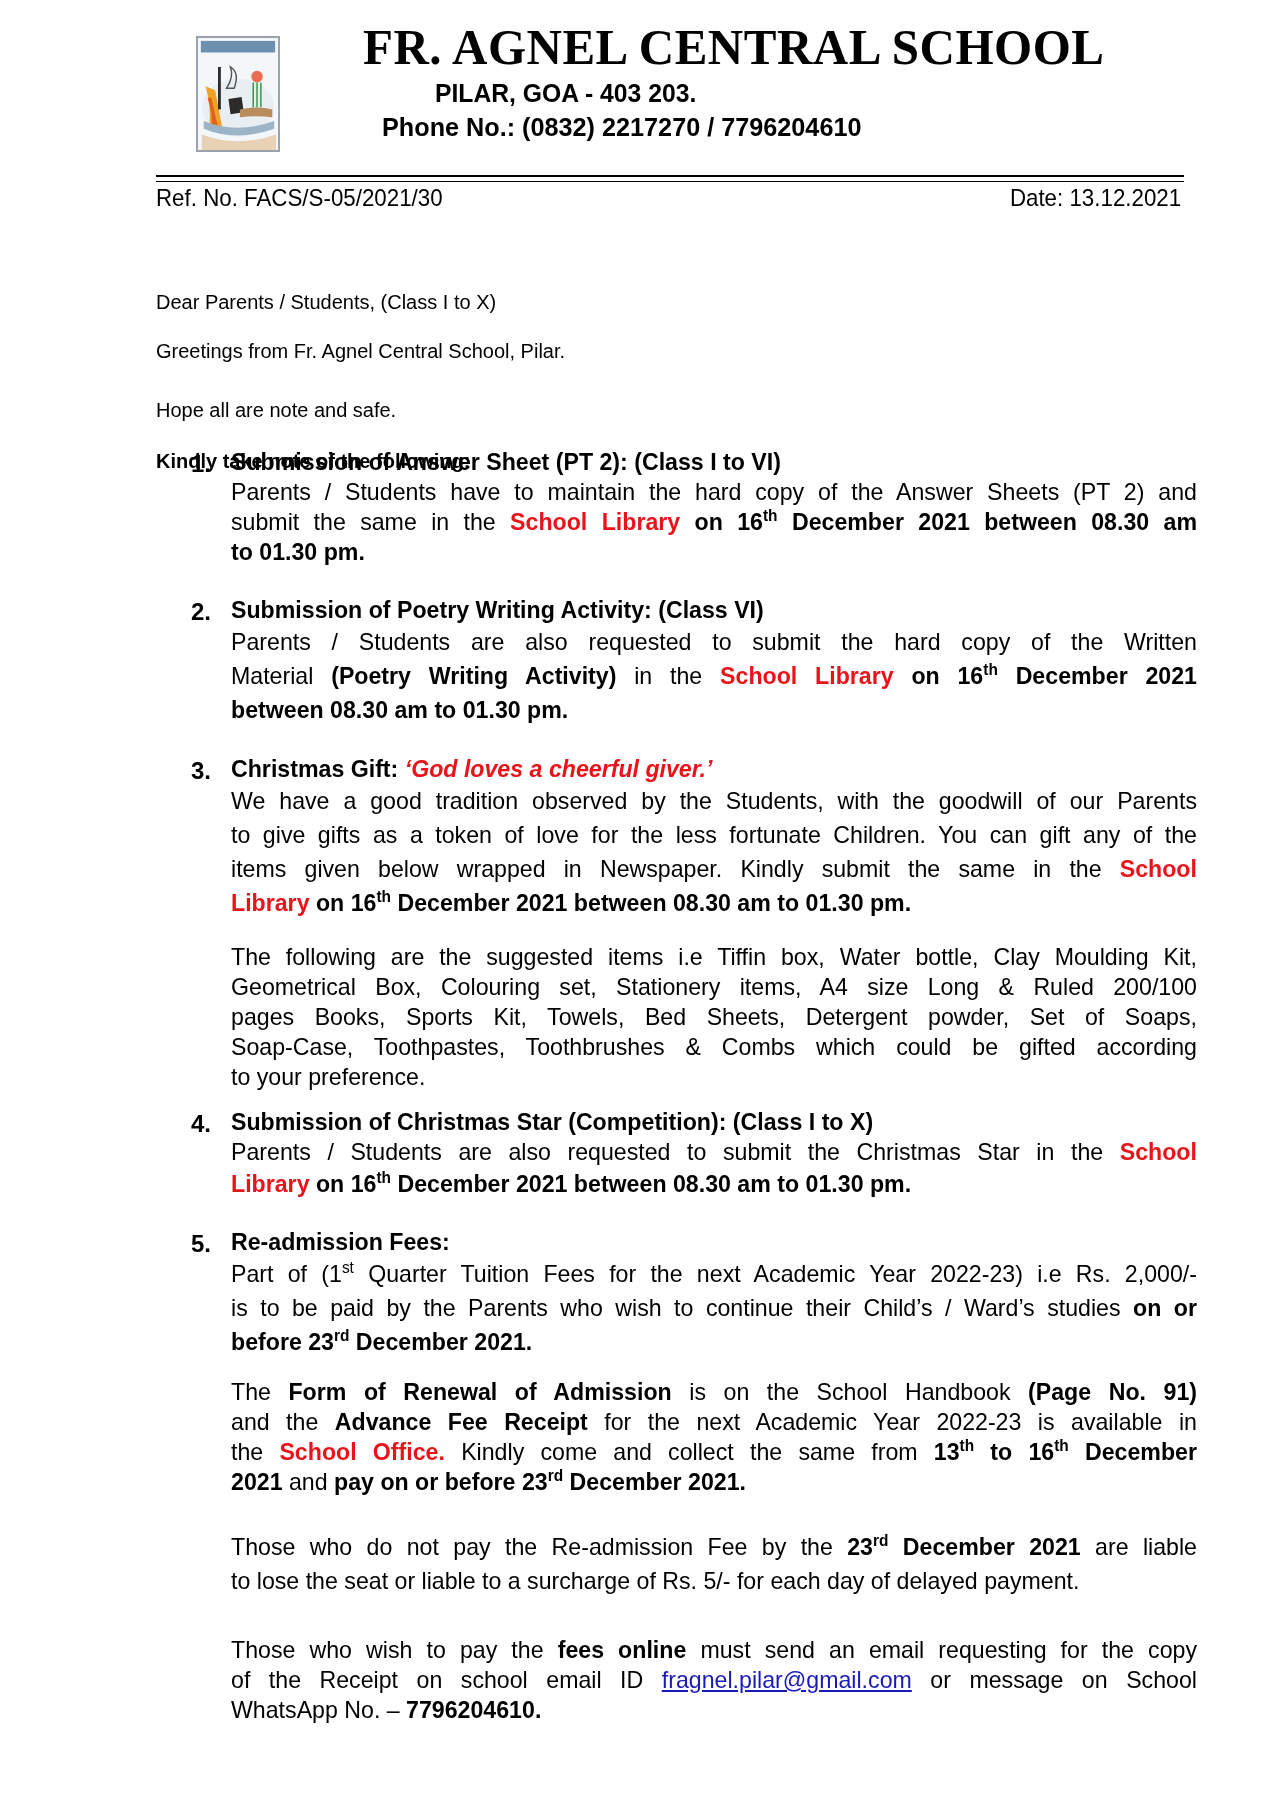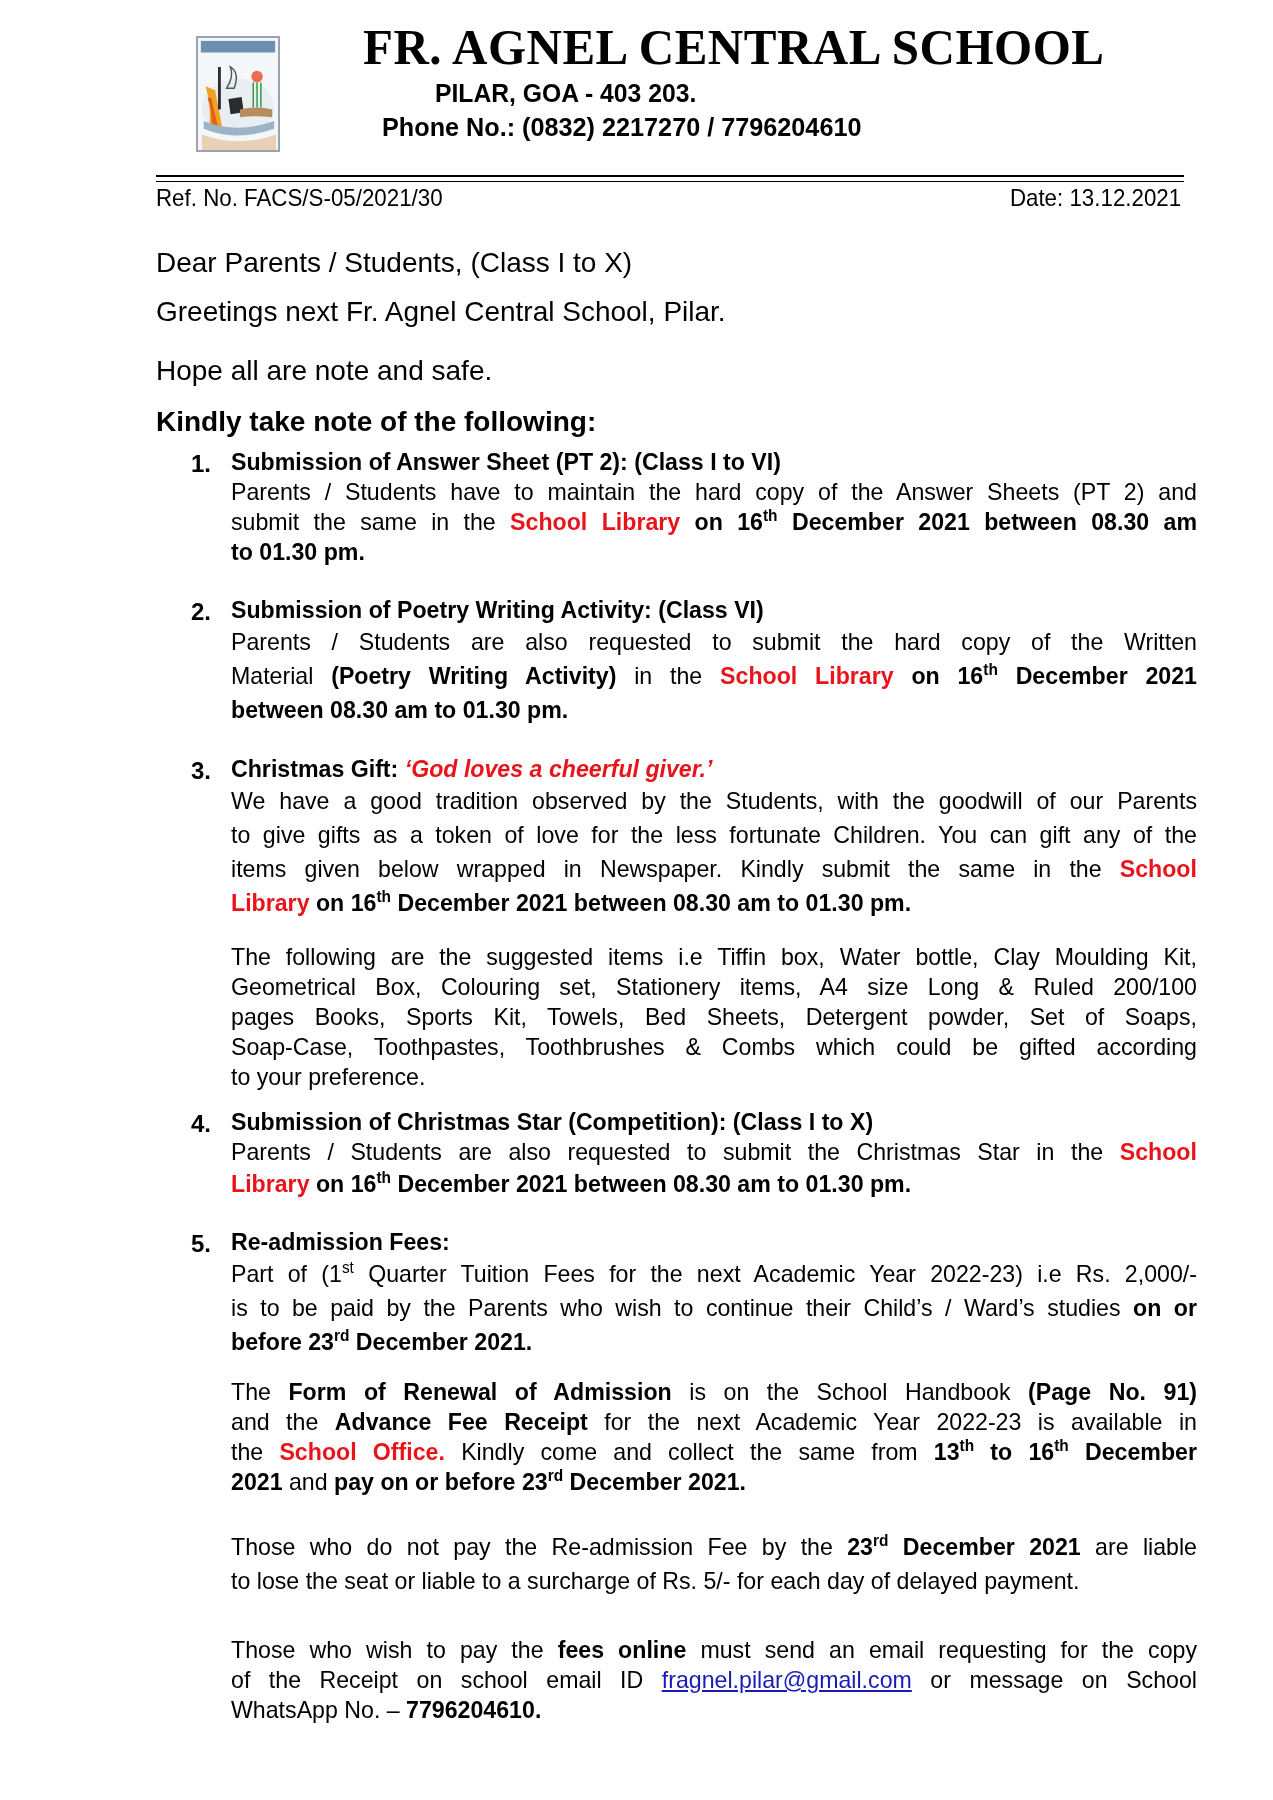--- a/index.html
+++ b/index.html
@@ -12,21 +12,21 @@
   .school-name { position: absolute; left: 363px; top: 18px; font-family: "Liberation Serif", serif; font-weight: bold; font-size: 50px; letter-spacing: 0.5px; white-space: nowrap; transform: scaleX(0.98); transform-origin: left top; }
   .address { position: absolute; left: 435px; top: 78px; font-weight: bold; font-size: 26px; white-space: nowrap; transform: scaleX(0.95); transform-origin: left top; }
   .phone { position: absolute; left: 382px; top: 112px; font-weight: bold; font-size: 26px; white-space: nowrap; transform: scaleX(0.97); transform-origin: left top; }
 
   .rule1 { position: absolute; left: 156px; top: 175px; width: 1028px; height: 0; border-top: 2px solid #000; }
   .rule2 { position: absolute; left: 156px; top: 181px; width: 1028px; height: 0; border-top: 1px solid #000; }
 
   .ref { position: absolute; left: 156px; top: 184px; font-size: 24px; white-space: nowrap; transform: scaleX(0.93); transform-origin: left top; }
   .date { position: absolute; right: 92px; top: 184px; font-size: 24px; white-space: nowrap; transform: scaleX(0.93); transform-origin: right top; }
 
-  .line { position: absolute; left: 156px; font-size: 28px; white-space: nowrap; }
+  .line { position: absolute; left: 156px; font-size: 20px; white-space: nowrap; margin-top: 44px; }
   .bold { font-weight: bold; }
   .red { color: #e8141a; font-weight: bold; }
   .redi { color: #e8141a; font-weight: bold; font-style: italic; }
   sup { font-size: 16px; line-height: 0; vertical-align: 9px; }
 
   .item-num { position: absolute; left: 191px; font-size: 24px; font-weight: bold; }
   .para { position: absolute; left: 231px; width: 966px; font-size: 24px; }
   .para .l { display: block; height: 30px; line-height: 30px; white-space: nowrap; text-align: justify; text-align-last: justify; }
   .para .l.last { text-align-last: left; }
   .para.cond { transform: scaleX(0.965); transform-origin: left top; width: 1001px; }
@@ -59,21 +59,21 @@
   <div class="address">PILAR, GOA - 403 203.</div>
   <div class="phone">Phone No.: (0832) 2217270 / 7796204610</div>
 
   <div class="rule1"></div>
   <div class="rule2"></div>
 
   <div class="ref">Ref. No. FACS/S-05/2021/30</div>
   <div class="date">Date: 13.12.2021</div>
 
   <div class="line" style="top:247px">Dear Parents / Students, (Class I to X)</div>
-  <div class="line" style="top:296px">Greetings next Fr. Agnel Central School, Pilar.</div>
+  <div class="line" style="top:296px">Greetings from Fr. Agnel Central School, Pilar.</div>
   <div class="line" style="top:355px">Hope all are note and safe.</div>
   <div class="line bold" style="top:406px">Kindly take note of the following:</div>
 
   <div class="item-num" style="top:450px">1.</div>
   <div class="para cond" style="top:447px">
     <span class="l last title-line">Submission of Answer Sheet (PT 2): (Class I to VI)</span>
     <span class="l">Parents / Students have to maintain the hard copy of the Answer Sheets (PT 2) and</span>
     <span class="l"><span>submit the same in the </span><span class="red">School Library</span><b> on 16</b><sup class="bold">th</sup><b> December 2021 between 08.30 am</b></span>
     <span class="l last bold">to 01.30 pm.</span>
   </div>

